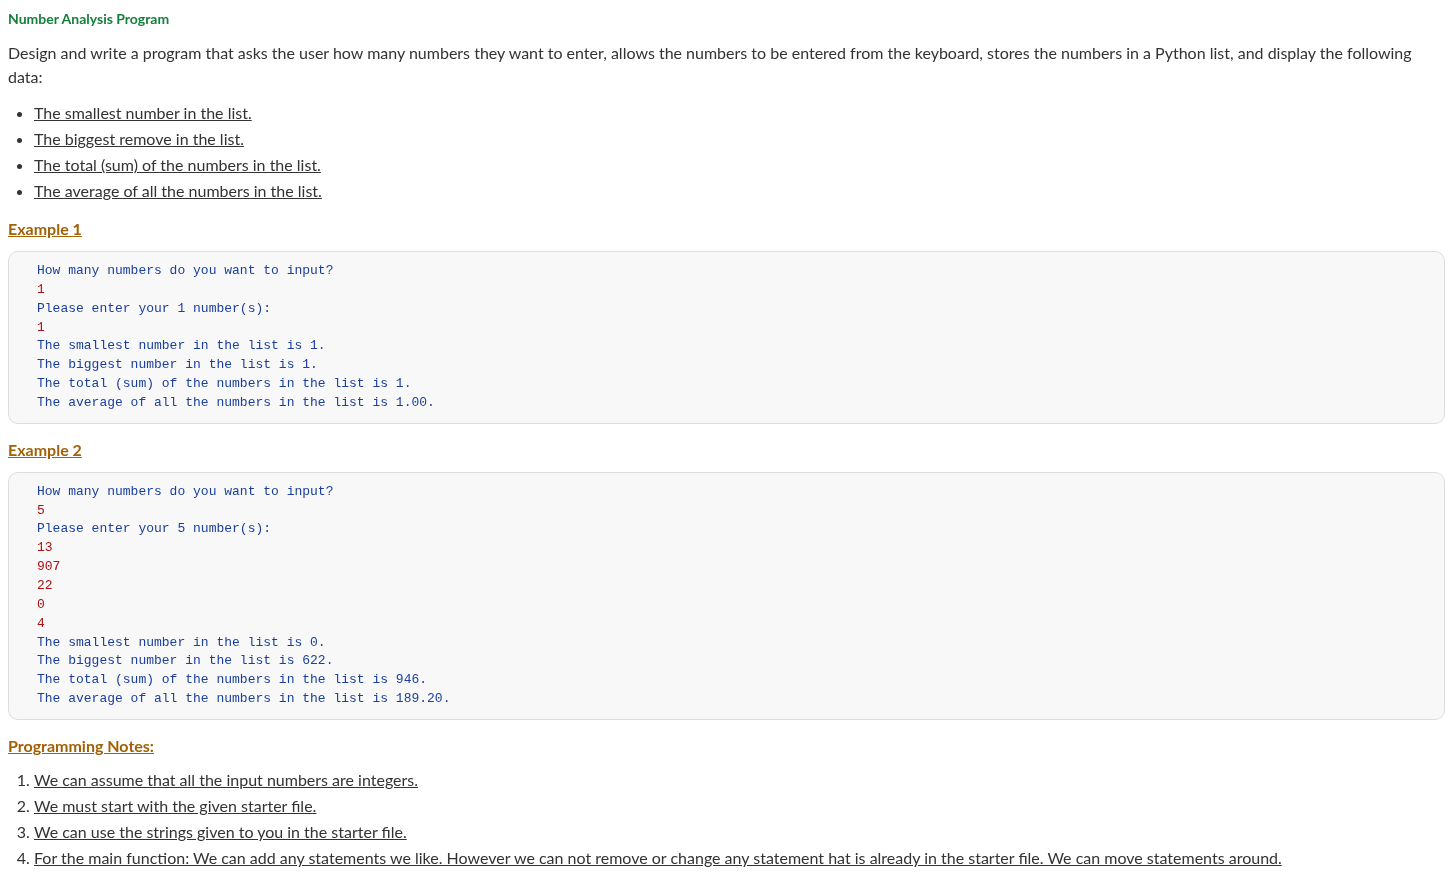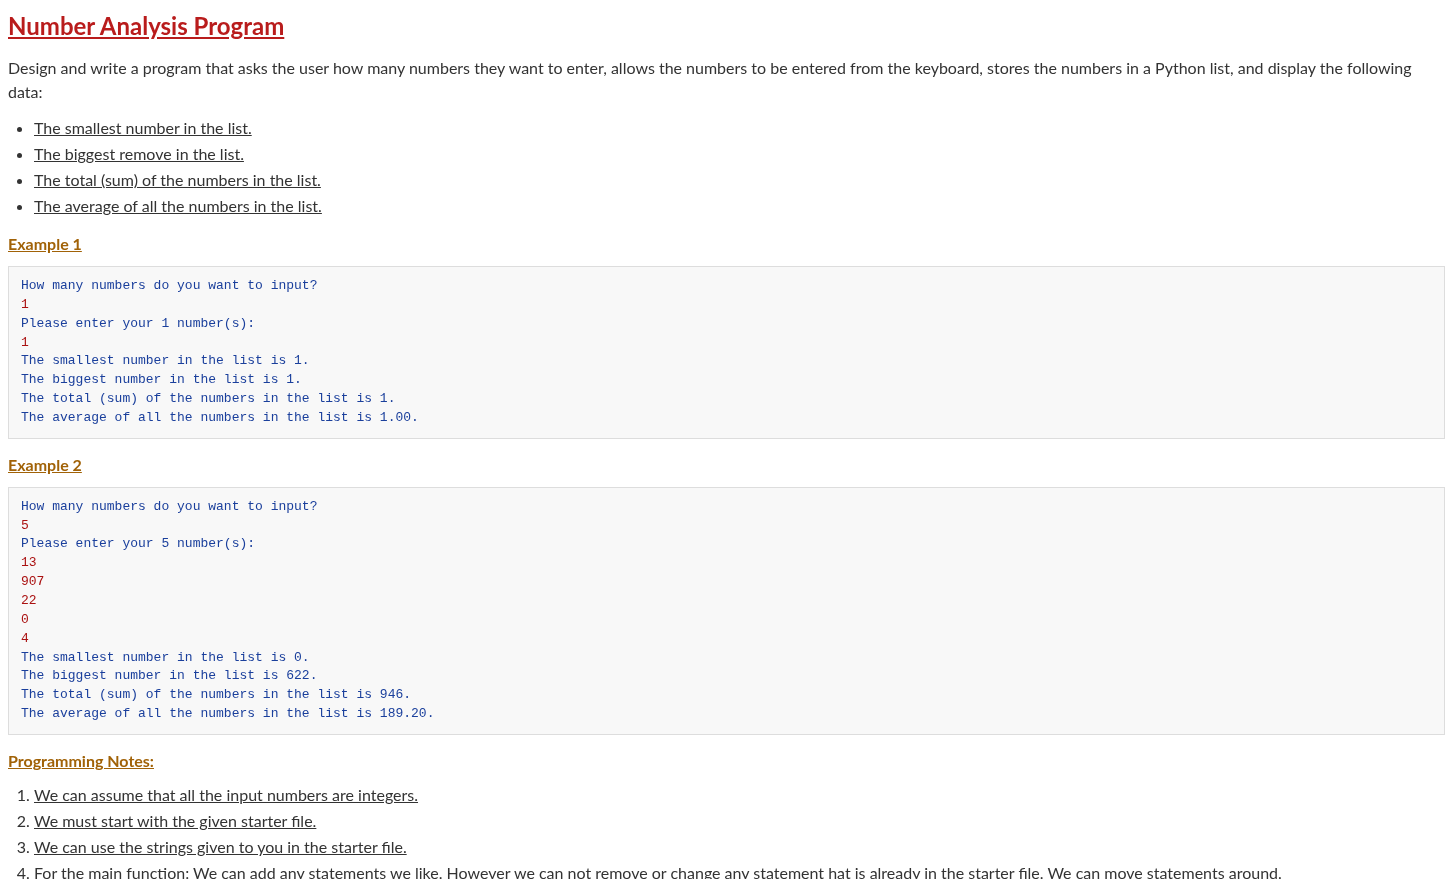--- a/index.html
+++ b/index.html
@@ -7,24 +7,23 @@
     margin: 0;
     padding: 8px;
     color: #333;
     font-size: 16px;
     line-height: 1.5;
     width: 1453px;
     box-sizing: border-box;
   }
   h3.title {
     margin: 0 0 12px 0;
-    font-size: 24px;
+    font-size: 14px;
     font-weight: 700;
-    text-decoration: underline;
-    color: #b91c1c;
+    color: #15803d;
   }
   h4.subhead {
     margin: 14px 0 10px 0;
     font-size: 16px;
     font-weight: 700;
     text-decoration: underline;
     color: #a16207;
   }
   p.desc {
     margin: 0 0 12px 0;
@@ -35,22 +34,22 @@
     padding-left: 26px;
     color: #333;
   }
   ul.bullets li, ol.notes li {
     margin: 2px 0;
     text-decoration: underline;
   }
   pre.codeblock {
     background: #f8f8f8;
     border: 1px solid #ddd;
-    border-radius: 0;
-    padding: 10px 12px;
+    border-radius: 10px;
+    padding: 10px 28px;
     margin: 0 0 14px 0;
     font-family: Consolas, "Courier New", monospace;
     font-size: 13px;
     line-height: 1.45;
     white-space: pre;
     overflow-x: auto;
   }
   pre.codeblock .inp { color: #aa1111; }
   pre.codeblock .out { color: #1a3f9c; }
 </style>

